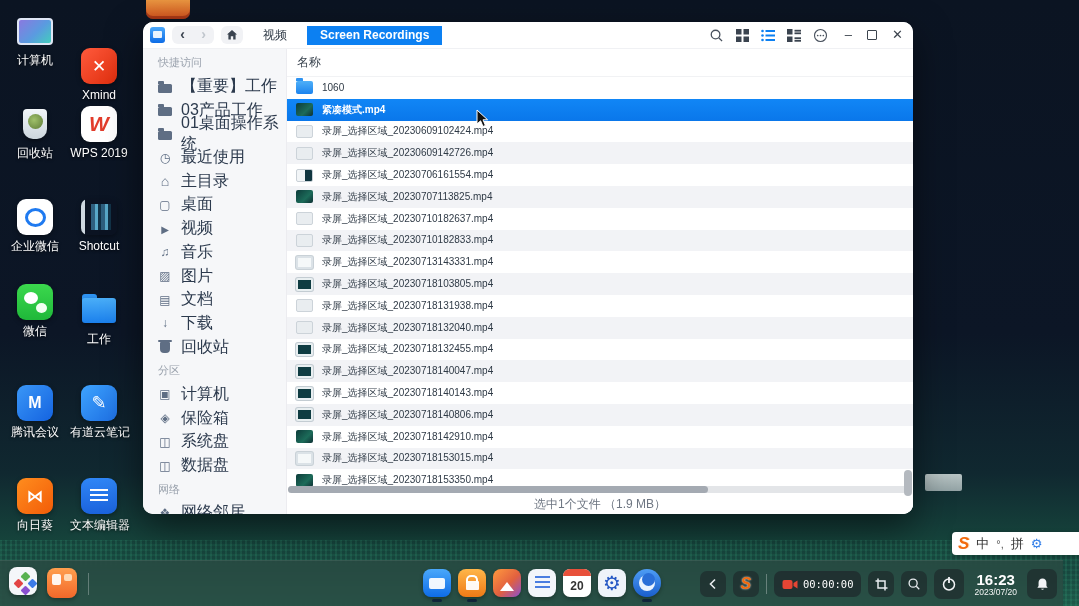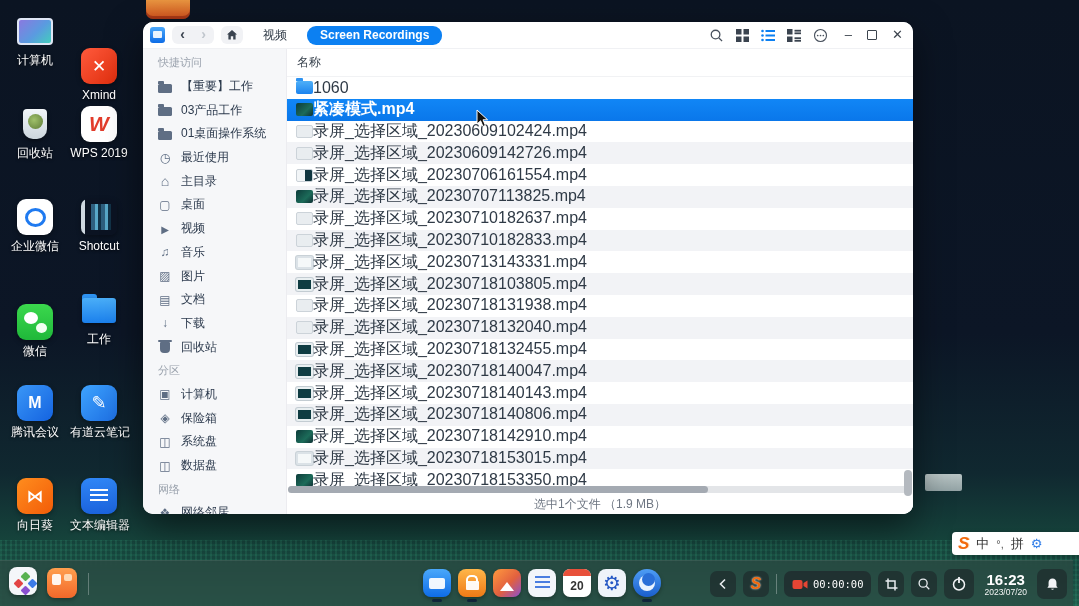--- a/index.html
+++ b/index.html
@@ -59,31 +59,31 @@
   .window{position:absolute;left:143px;top:22px;width:770px;height:492px;z-index:2;border-radius:10px;
     background:#fff;box-shadow:0 14px 36px rgba(0,0,0,.5);overflow:hidden;}
   .titlebar{height:26px;display:flex;align-items:center;padding:0 7px;gap:7px;background:#fff;border-bottom:1px solid #f0f1f4;}
   .win-icon{width:15px;height:16px;border-radius:3px;background:linear-gradient(180deg,#4aa8fb,#0e6ce6);position:relative;flex:none;}
   .win-icon::before{content:"";position:absolute;left:3px;top:4px;width:9px;height:7px;border-radius:1px;background:rgba(255,255,255,.9);}
   .nav{display:flex;background:#f1f2f5;border-radius:6px;height:18px;}
   .nav-btn{width:21px;text-align:center;font-size:14px;line-height:17px;font-weight:bold;color:#3a434f;cursor:pointer;}
   .nav-btn.disabled{color:#c0c6cd;}
   .home-btn{width:22px;height:18px;background:#f1f2f5;border-radius:6px;display:flex;align-items:center;justify-content:center;cursor:pointer;}
   .tab{font-size:12px;color:#2f3a46;padding:0 13px;line-height:20px;cursor:pointer;}
-  .tab.active{background:#0c80f2;color:#fff;border-radius:9px;height:19px;line-height:19px;font-weight:bold;}
+  .tab.active{background:#0c80f2;color:#fff;border-radius:0;height:19px;line-height:19px;font-weight:bold;}
   .flex1{flex:1;}
   .tbtn{width:19px;height:19px;display:flex;align-items:center;justify-content:center;cursor:pointer;}
   .ctrls{display:flex;align-items:center;gap:15px;margin-left:8px;margin-right:3px;}
   .ctrl{color:#3c444e;font-size:13px;cursor:pointer;line-height:14px;}
   .ctrl-max{width:8px;height:8px;border:1.3px solid #3c444e;border-radius:1px;}
   .win-body{display:flex;height:466px;}
   
   #sidebar{width:143px;flex:none;background:#f6f7f9;border-right:1px solid #ececf0;padding-top:2px;overflow:hidden;}
   .sb-label{height:23.7px;display:flex;align-items:center;padding-left:15px;font-size:11px;color:#9aa2ad;text-align:center;}
-  .sb-item{height:23.7px;display:flex;align-items:center;gap:9px;padding-left:15px;font-size:12px;color:#2c3a4d;cursor:pointer;}
+  .sb-item{height:23.7px;display:flex;align-items:center;gap:9px;padding-left:15px;font-size:16px;color:#2c3a4d;cursor:pointer;}
   .s-ico{width:14px;height:14px;flex:none;color:#5f6e84;font-size:12px;line-height:14px;text-align:center;position:relative;}
   .s-folder{height:9px;margin-top:3px;background:#5f6e84;border-radius:1.5px;}
   .s-folder::before{content:"";position:absolute;top:-3px;left:0;width:6px;height:3px;border-radius:1px 1px 0 0;background:#5f6e84;}
   .s-trash{width:10px;height:11px;margin:2px;background:#5f6e84;border-radius:1px 1px 4px 4px;}
   .s-trash::before{content:"";position:absolute;top:-2px;left:-2px;width:14px;height:2px;background:#5f6e84;border-radius:1px;}
   .s-clock::before{content:"◷";}
   .s-home::before{content:"⌂";font-size:14px;}
   .s-desktop::before{content:"▢";}
   .s-video::before{content:"▶";font-size:10px;}
   .s-music::before{content:"♫";}
@@ -92,21 +92,21 @@
   .s-download::before{content:"↓";font-weight:800;}
   .s-computer::before{content:"▣";}
   .s-vault::before{content:"◈";}
   .s-sysdisk::before{content:"◫";}
   .s-datadisk::before{content:"◫";}
   .s-network::before{content:"❖";}
   
   .content{flex:1;position:relative;background:#fff;}
   .list-header{height:27px;display:flex;align-items:center;padding-left:10px;font-size:12px;color:#39434e;border-bottom:1px solid #f1f2f4;}
   #file-list{height:414px;overflow:hidden;}
-  .frow{height:21.8px;display:flex;align-items:center;padding-left:9px;font-size:16px;color:#2f3a46;cursor:pointer;}
+  .frow{height:21.8px;display:flex;align-items:center;gap:9px;padding-left:9px;font-size:10px;color:#2f3a46;cursor:pointer;}
   .frow.alt{background:#f2f3f6;}
   .frow.sel{background:linear-gradient(180deg,#1186f6,#0a77ea);color:#fff;font-weight:bold;}
   .fthumb{width:17px;height:13px;flex:none;border-radius:2px;}
   .f-folder{background:linear-gradient(180deg,#4fb0f8,#1c83ee);position:relative;border-radius:2px;}
   .f-folder::before{content:"";position:absolute;top:-3px;left:0;width:7px;height:3px;border-radius:1px 1px 0 0;background:#2e93f2;}
   .t-dark{background:linear-gradient(135deg,#0d3b3a,#1c6b59 60%,#0e2f33);}
   .t-light{background:#e9edf0;border:1px solid #ccd3d9;width:15px;height:11px;}
   .t-mixed{background:linear-gradient(90deg,#f2f5f7 0 55%,#113640 55%);border:1px solid #c9d0d6;width:15px;height:11px;}
   .t-frame{background:#0f3c42;border:2px solid #e9eff1;width:13px;height:9px;box-shadow:0 0 0 1px #c3ccd2;}
   .t-lightframe{background:#f5f8f9;border:2px solid #dbe2e7;width:13px;height:9px;box-shadow:0 0 0 1px #c9d1d7;}
@@ -119,21 +119,21 @@
   
   .cursor{position:absolute;left:476px;top:109px;z-index:60;pointer-events:none;}
   
   .ime{position:absolute;left:952px;top:532px;width:124px;height:23px;z-index:30;background:#fff;border-radius:4px;
     box-shadow:0 1px 4px rgba(0,0,0,.35);display:flex;align-items:center;gap:7px;padding:0 6px;}
   .ime-s{color:#f26a0e;font-weight:800;font-style:italic;font-size:17px;text-shadow:0 1px 0 #fff,1px 0 0 #ffd9b8;}
   .ime-mode,.ime-pin{font-size:13px;color:#333;}
   .ime-punct{font-size:11px;color:#555;}
   .ime-gear{color:#2e7ce8;font-size:13px;}
   
-  .taskbar{position:absolute;left:0;right:6px;top:560px;height:46px;z-index:40;
+  .taskbar{position:absolute;left:0;right:16px;top:560px;height:46px;z-index:40;
     background:rgba(44,72,66,.70);border-top:1px solid rgba(255,255,255,.08);backdrop-filter:blur(5px);}
   .dock-btn{position:absolute;top:5px;cursor:pointer;}
   .a-launcher{width:34px;height:34px;border-radius:50%;background:#f4f6f9;position:relative;box-shadow:0 2px 4px rgba(0,0,0,.35);}
   .lz{position:absolute;width:7px;height:7px;transform:rotate(45deg);border-radius:1px;}
   .lz1{left:6px;top:13px;background:#e24444;}
   .lz2{left:13px;top:6px;background:#58b151;}
   .lz3{left:20px;top:13px;background:#3b7be8;}
   .lz4{left:13px;top:20px;background:#8a4fd0;}
   .atile{width:28px;height:28px;border-radius:8px;position:relative;display:flex;align-items:center;justify-content:center;box-shadow:0 2px 4px rgba(0,0,0,.3);}
   .a-multitasking{width:30px;height:30px;background:linear-gradient(180deg,#ff9f4e,#f2682a);}
@@ -195,21 +195,21 @@
       <div class="dlabel">WPS 2019</div>
     </div>
     <div class="dicon" style="left: 6px; top: 199px;">
       <div class="tile d-wecom"></div>
       <div class="dlabel">企业微信</div>
     </div>
     <div class="dicon" style="left: 70px; top: 199px;">
       <div class="tile d-shotcut"></div>
       <div class="dlabel">Shotcut</div>
     </div>
-    <div class="dicon" style="left: 6px; top: 304px;">
+    <div class="dicon" style="left: 6px; top: 284px;">
       <div class="tile d-wechat"></div>
       <div class="dlabel">微信</div>
     </div>
     <div class="dicon" style="left: 70px; top: 292px;">
       <div class="tile d-work-folder"></div>
       <div class="dlabel">工作</div>
     </div>
     <div class="dicon" style="left: 6px; top: 385px;">
       <div class="tile d-tencent-meeting"></div>
       <div class="dlabel">腾讯会议</div>

